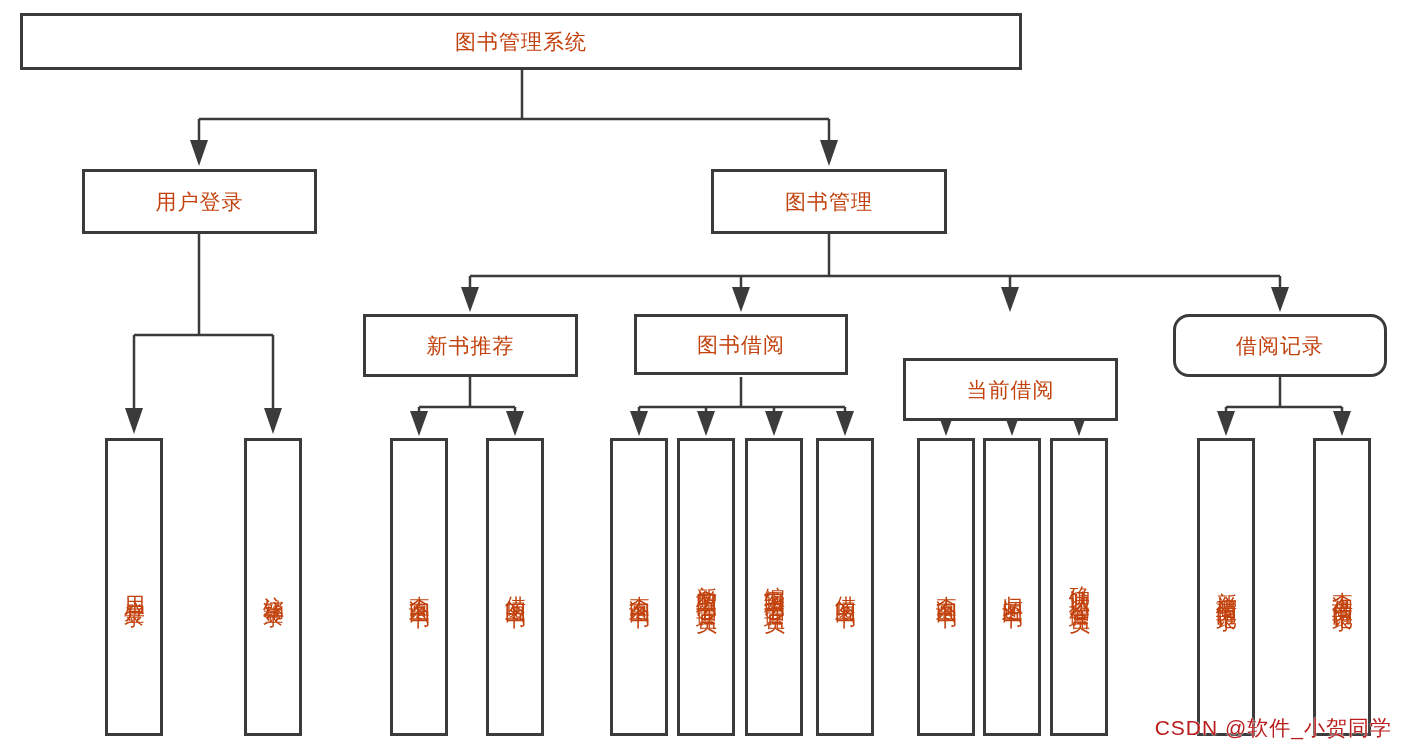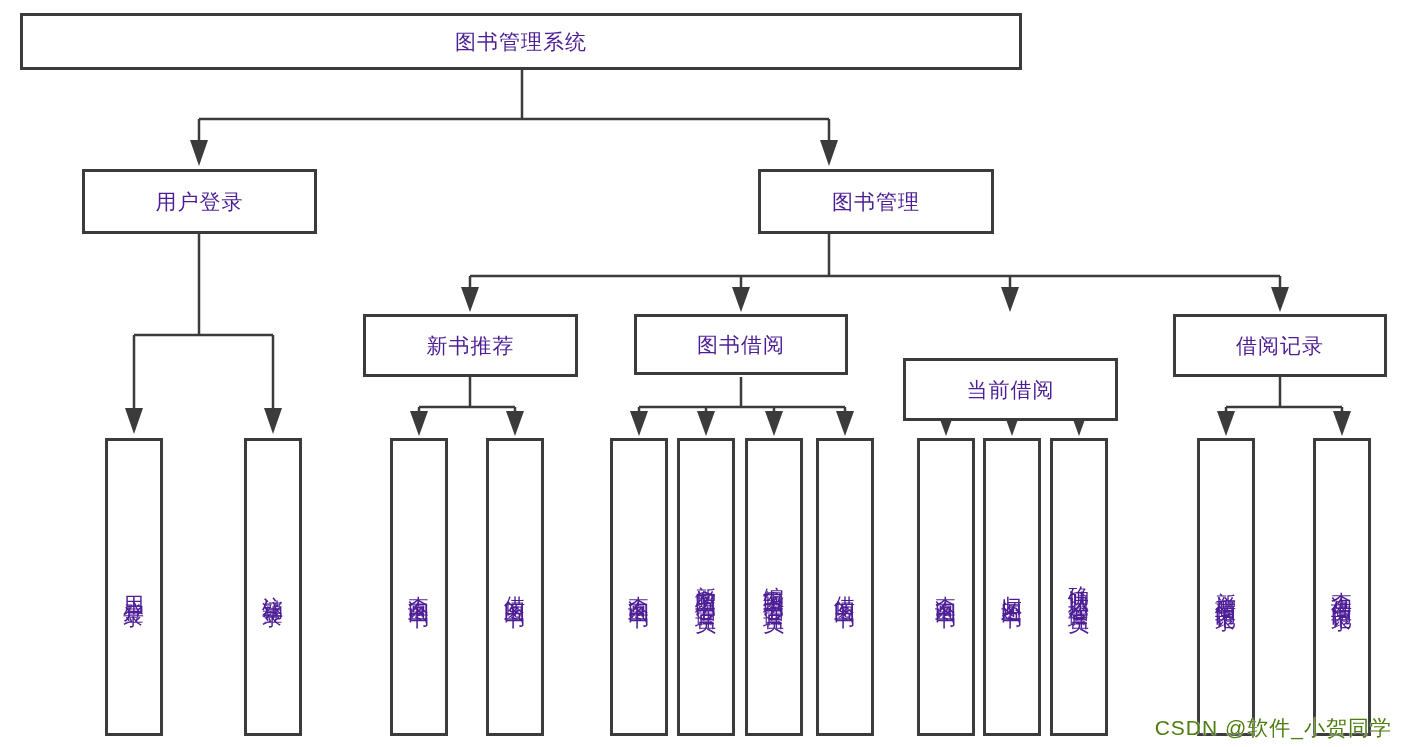--- a/index.html
+++ b/index.html
@@ -12,61 +12,62 @@
   }
   #connectors { position:absolute; left:0; top:0; z-index:0; }
   .box {
     position:absolute;
     box-sizing:border-box;
     background:#ffffff;
     border:3px solid #3b3b3b;
     display:flex;
     align-items:center;
     justify-content:center;
-    color:#4c1d95;
+    color:#c2410c;
     font-size:21px;
     letter-spacing:1px;
     z-index:1;
+    font-family:Liberation Serif, serif;
   }
   .leaf {
     writing-mode:vertical-rl;
     text-orientation:mixed;
     letter-spacing:4px;
     font-size:21px;
     line-height:1.0;
   }
   
   .n-root   { left:20px;  top:13px;  width:1002px; height:57px; }
   
   .n-user   { left:82px;  top:169px; width:235px; height:65px; }
-  .n-mgmt   { left:711px; top:169px; width:236px; height:65px;margin-left:47px; }
+  .n-mgmt   { left:711px; top:169px; width:236px; height:65px; }
   
   .n-rec    { left:363px;  top:314px; width:215px; height:63px; }
   .n-borrow { left:634px;  top:314px; width:214px; height:61px; }
   .n-cur    { left:903px;  top:314px; width:215px; height:63px;margin-top:44px; }
-  .n-hist   { left:1173px; top:314px; width:214px; height:63px; }
+  .n-hist   { left:1173px; top:314px; width:214px; height:63px;border-radius:16px; }
   
   .lf1  { left:105px;  top:438px; width:58px; height:298px; }
   .lf2  { left:244px;  top:438px; width:58px; height:298px; }
   .lf3  { left:390px;  top:438px; width:58px; height:298px; }
   .lf4  { left:486px;  top:438px; width:58px; height:298px; }
   .lf5  { left:610px;  top:438px; width:58px; height:298px; }
   .lf6  { left:677px;  top:438px; width:58px; height:298px; }
   .lf7  { left:745px;  top:438px; width:58px; height:298px; }
   .lf8  { left:816px;  top:438px; width:58px; height:298px; }
   .lf9  { left:917px;  top:438px; width:58px; height:298px; }
   .lf10 { left:983px;  top:438px; width:58px; height:298px; }
   .lf11 { left:1050px; top:438px; width:58px; height:298px; }
   .lf12 { left:1197px; top:438px; width:58px; height:298px; }
   .lf13 { left:1313px; top:438px; width:58px; height:298px; }
   .watermark {
     position:absolute;
     right:13px; top:714px;
     font-size:21px;
-    color:#4d7c0f;
+    color:#b91c1c;
     letter-spacing:1px;
     text-shadow:0 0 2px #ffffff, 0 0 1px #ffffff;
     z-index:2;
   }
 </style>
 </head>
 <body>
 
 <div id="stage">
 

